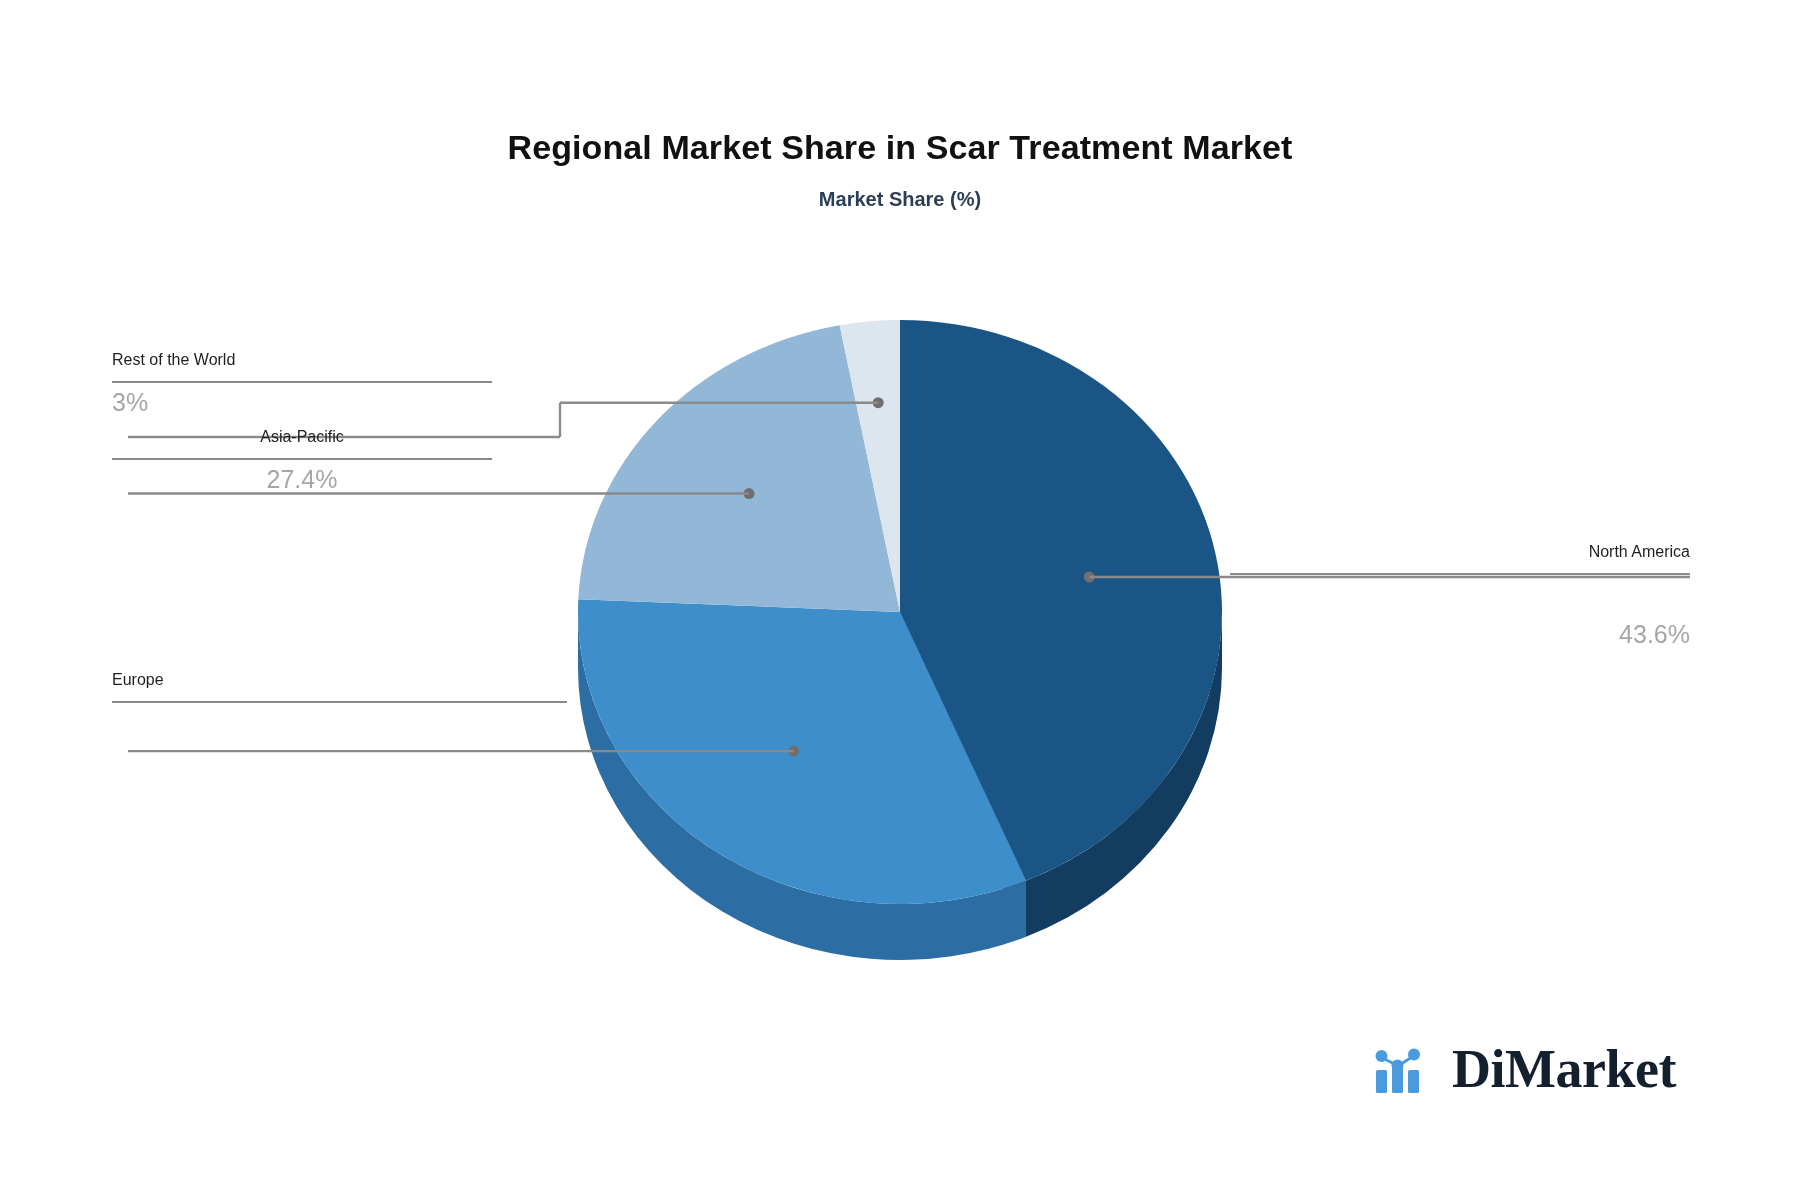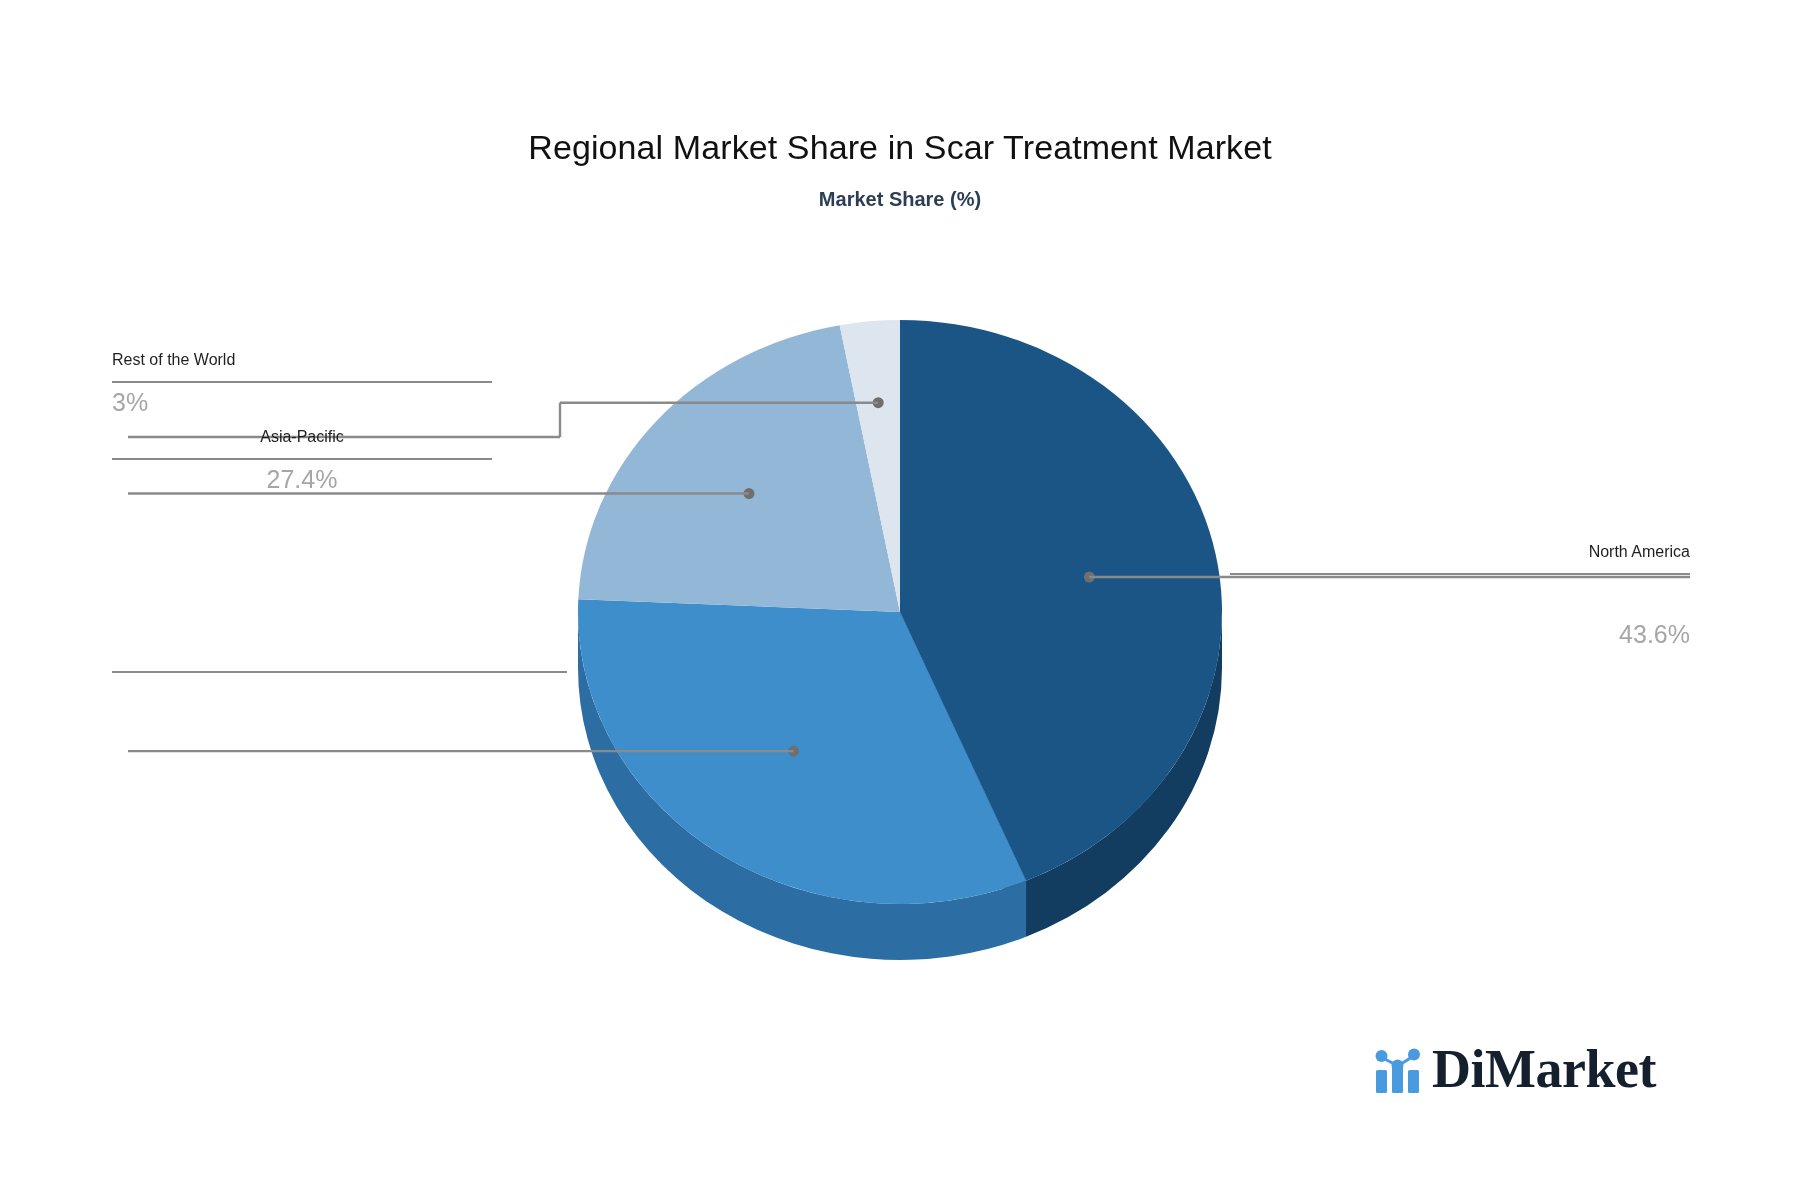--- a/index.html
+++ b/index.html
@@ -19,21 +19,21 @@
   }
 
   
   .chart-title {
     position: absolute;
     left: 0;
     top: 128px;
     width: 1800px;
     text-align: center;
     font-size: 34px;
-    font-weight: normal;
+    font-weight: bold;
     color: #111111;
     letter-spacing: 0.1px;
   }
   .chart-subtitle {
     position: absolute;
     left: 0;
     top: 188px;
     width: 1800px;
     text-align: center;
     font-size: 20px;
@@ -77,21 +77,21 @@
     margin-top: 44px;
   }
 
   
   #logo {
     position: absolute;
     left: 1372px;
     top: 1042px;
     display: flex;
     align-items: center;
-    gap: 8px;
+    gap: 28px;
   }
   #logo .logo-text {
     font-family: "Liberation Serif", serif;
     font-size: 54px;
     font-weight: bold;
     color: #14202e;
     letter-spacing: -0.5px;
     line-height: 1;
   }
 </style>
@@ -136,20 +136,21 @@
     <div class="cl-value">3%</div>
   </div>
 
   <div class="callout" style="left:112px; top:422px; width:380px;text-align:center;">
     <div class="cl-name">Asia-Pacific</div>
     <div class="cl-rule"></div>
     <div class="cl-value">27.4%</div>
   </div>
 
   <div class="callout" style="left:112px; top:665px; width:455px;">
+    <div class="cl-name">Europe</div>
     <div class="cl-rule"></div>
   </div>
 
   <div class="callout right" style="left:1230px; top:493px; width:460px;">
     <div class="cl-name">North America</div>
     <div class="cl-rule"></div>
     <div class="cl-value">43.6%</div>
   </div>
 
   <div id="logo">

